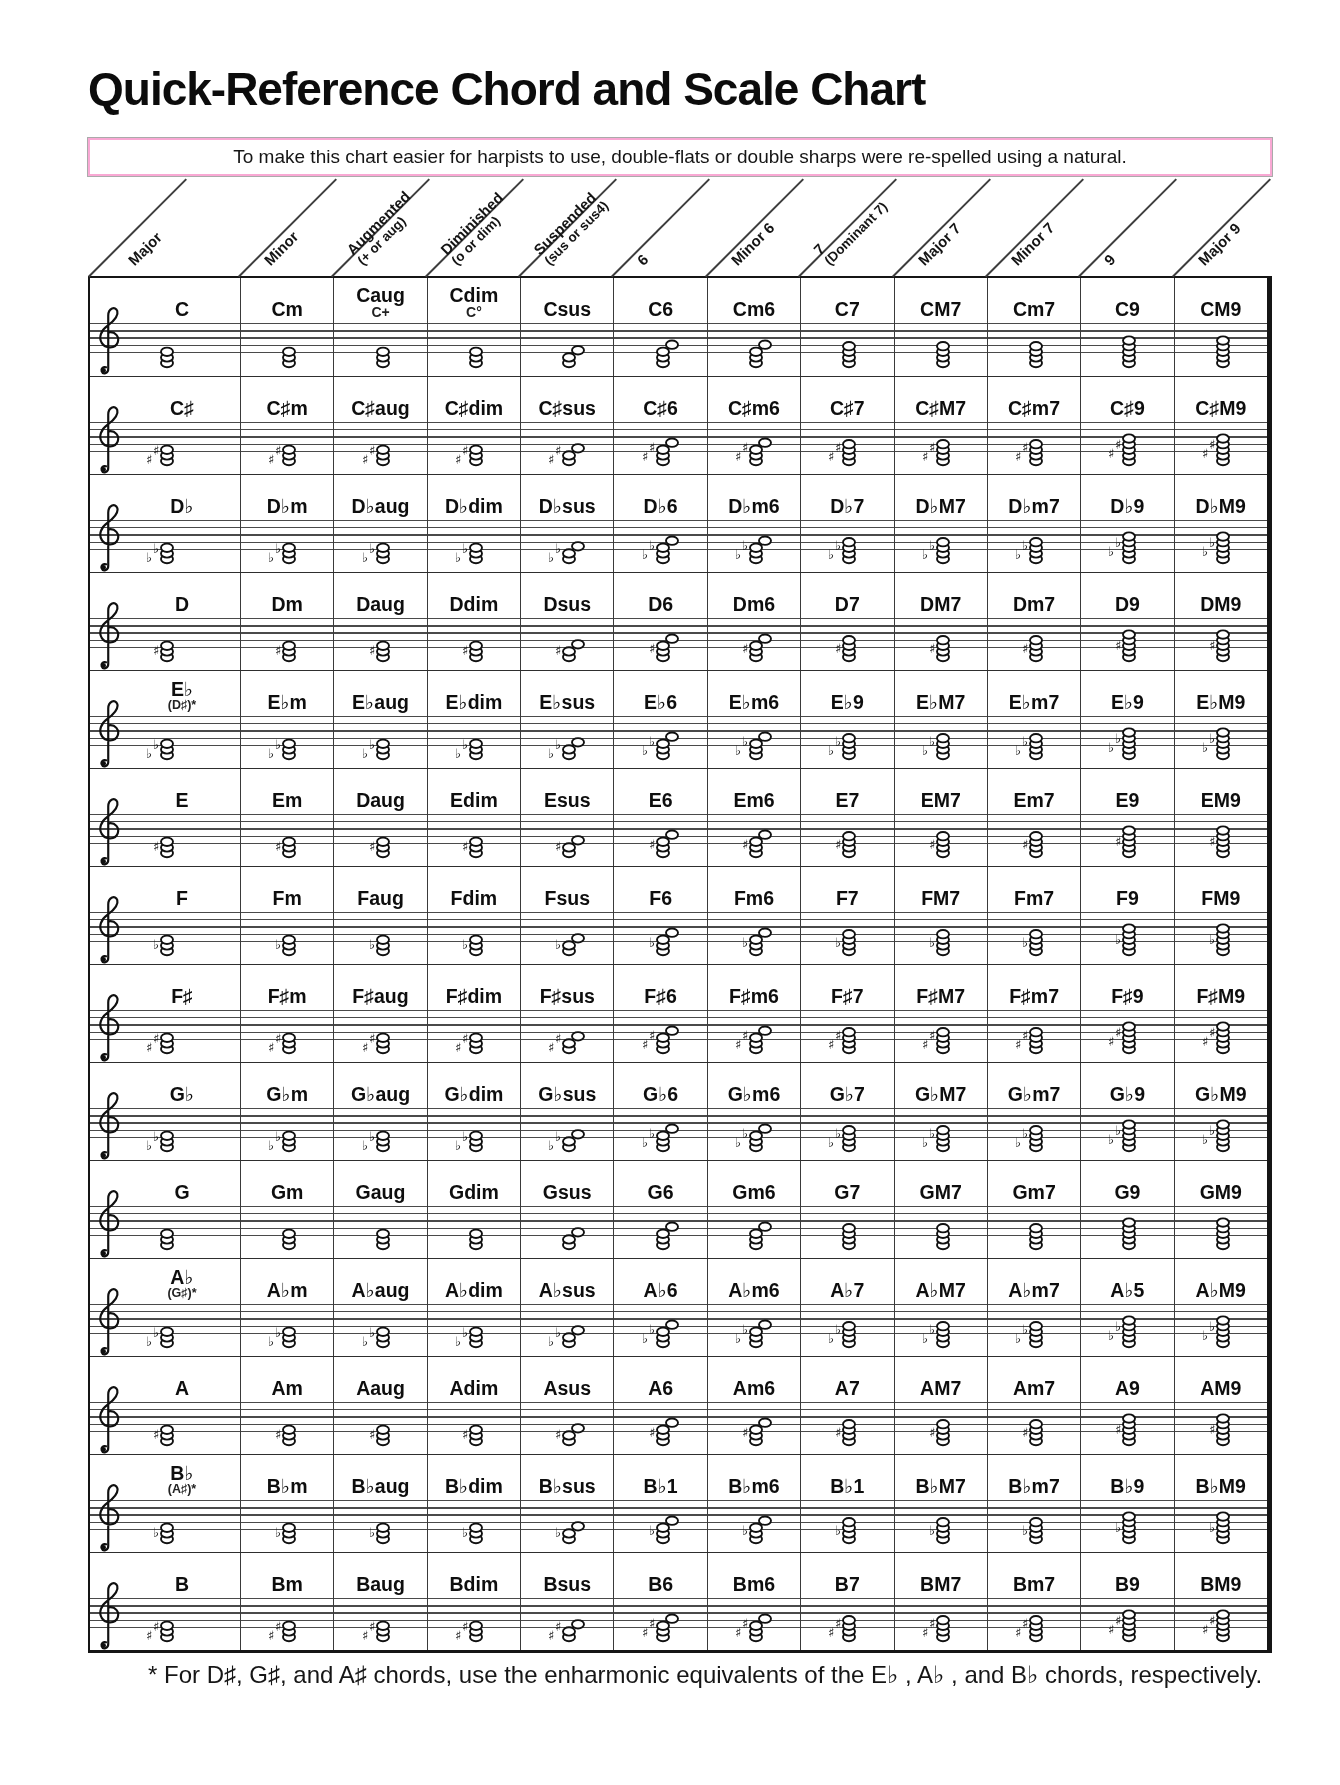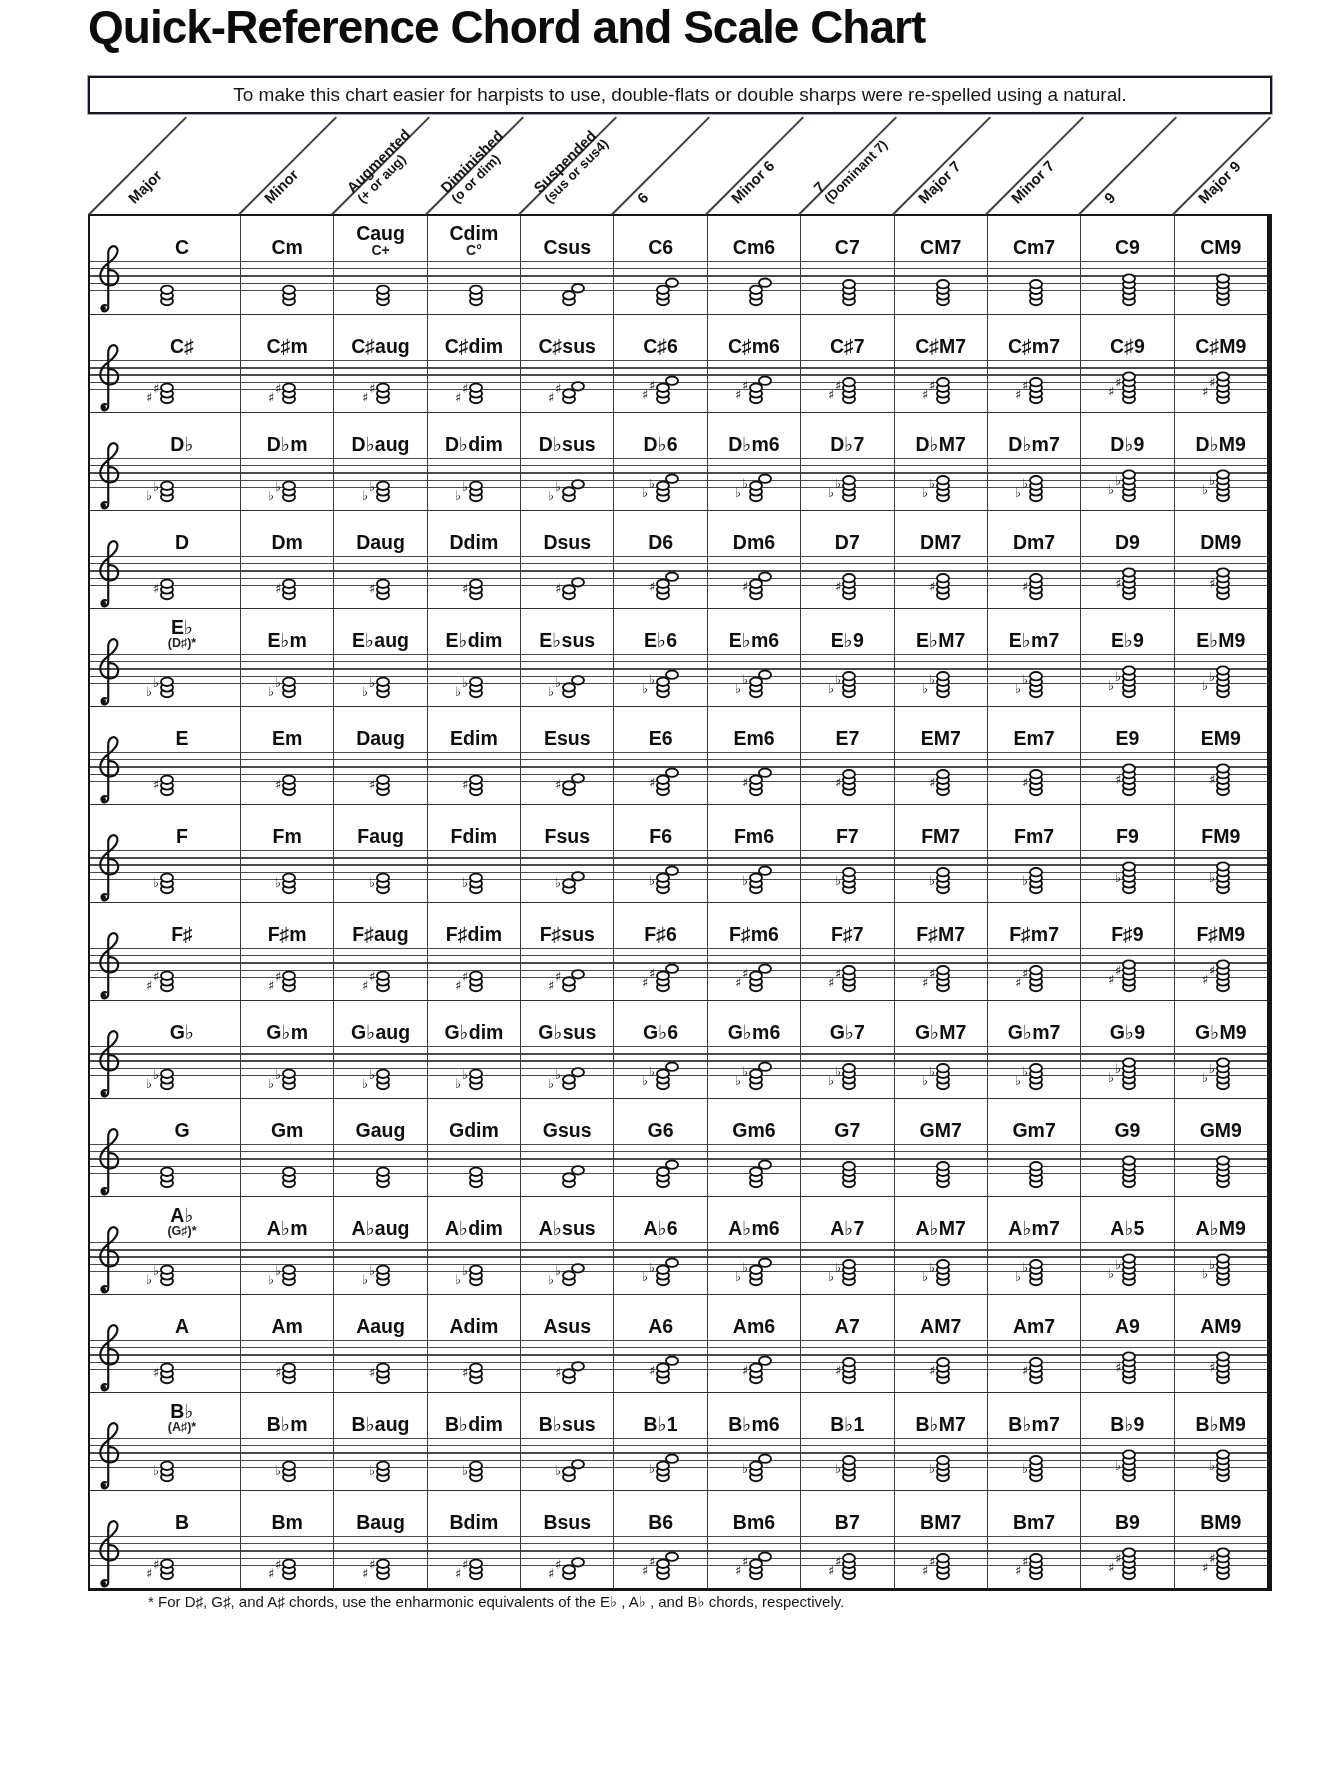--- a/index.html
+++ b/index.html
@@ -1,22 +1,22 @@
 <!DOCTYPE html>
 <html><head>
 <meta charset="utf-8">
 <style>
   html,body{margin:0;padding:0;background:#fff;}
   body{width:1340px;height:1785px;position:relative;
        font-family:"Liberation Sans","DejaVu Sans",sans-serif;color:#111;}
   .content{position:absolute;left:88px;top:0;width:1184px;}
 
-  .title{margin:0;font-size:46px;font-weight:700;letter-spacing:-1px;
+  .title{margin:0;padding-top:62px;font-size:46px;font-weight:700;letter-spacing:-1px;
          color:#0c0c0c;white-space:nowrap;}
-  .notebox{margin-top:22px;border:2px solid #0f172a;box-shadow:0 0 0 1px #aaa;
+  .notebox{margin-top:22px;border:2px solid #f9a8d4;box-shadow:0 0 0 1px #aaa;
            height:34px;display:flex;align-items:center;justify-content:center;
            font-size:19px;color:#151515;}
 
   .hdr{position:relative;height:100px;overflow:visible;}
   .hline{position:absolute;bottom:0;width:1.7px;height:138px;background:#3d3d3d;
          transform-origin:bottom left;transform:rotate(45deg);}
   .hlabel{position:absolute;bottom:8px;transform-origin:left bottom;transform:rotate(-45deg);
           font-size:15px;font-weight:700;line-height:15px;white-space:nowrap;color:#141414;}
   .hlabel .sub{display:block;font-size:13.5px;font-weight:700;}
 
@@ -32,21 +32,21 @@
   .cell.first{flex:0 0 150px;}
   .nameband{height:41px;display:flex;flex-direction:column;justify-content:flex-end;
             align-items:center;line-height:19px;position:relative;z-index:2;}
   .cell.first .nameband{padding-left:34px;}
   .cname{font-size:19.5px;font-weight:700;color:#0e0e0e;white-space:nowrap;}
   .csub{font-size:14px;font-weight:700;color:#222;line-height:14px;}
   .enh{font-size:12.5px;font-weight:700;color:#222;line-height:13px;}
   .nota{position:relative;flex:1;}
   .stack{position:absolute;left:50%;bottom:7px;transform:translateX(-50%);}
 
-  .footnote{margin-top:2px;padding-left:60px;font-size:15px;color:#161616;}
+  .footnote{margin-top:8px;padding-left:60px;font-size:24px;color:#161616;}
 </style>
 </head>
 <body>
 
 <div class="content">
   <h1 class="title">Quick-Reference Chord and Scale Chart</h1>
   <div class="notebox">
     <span>To make this chart easier for harpists to use, double-flats or double sharps were re-spelled using a natural.</span>
   </div>
   <div class="hdr" id="hdr">

